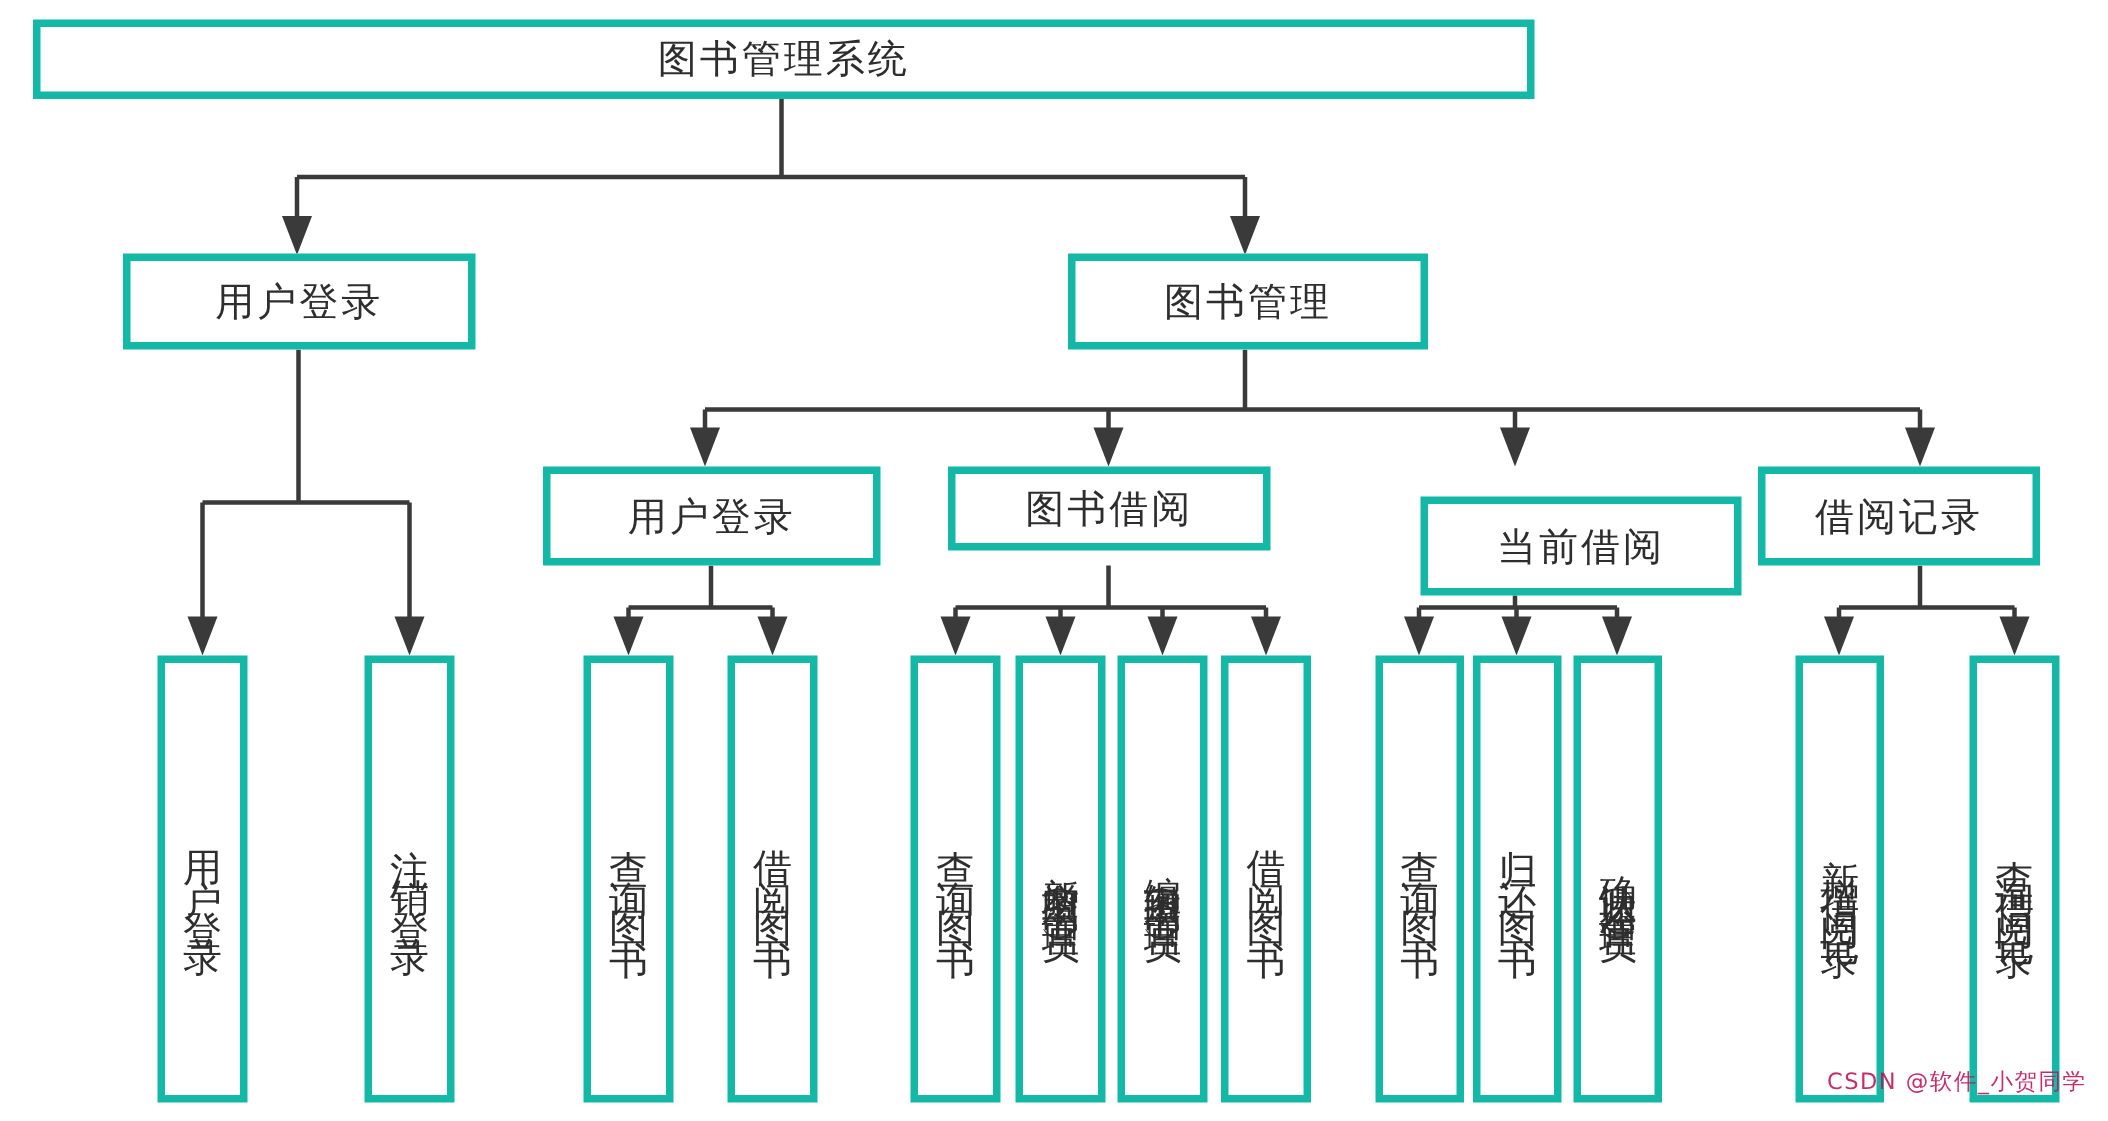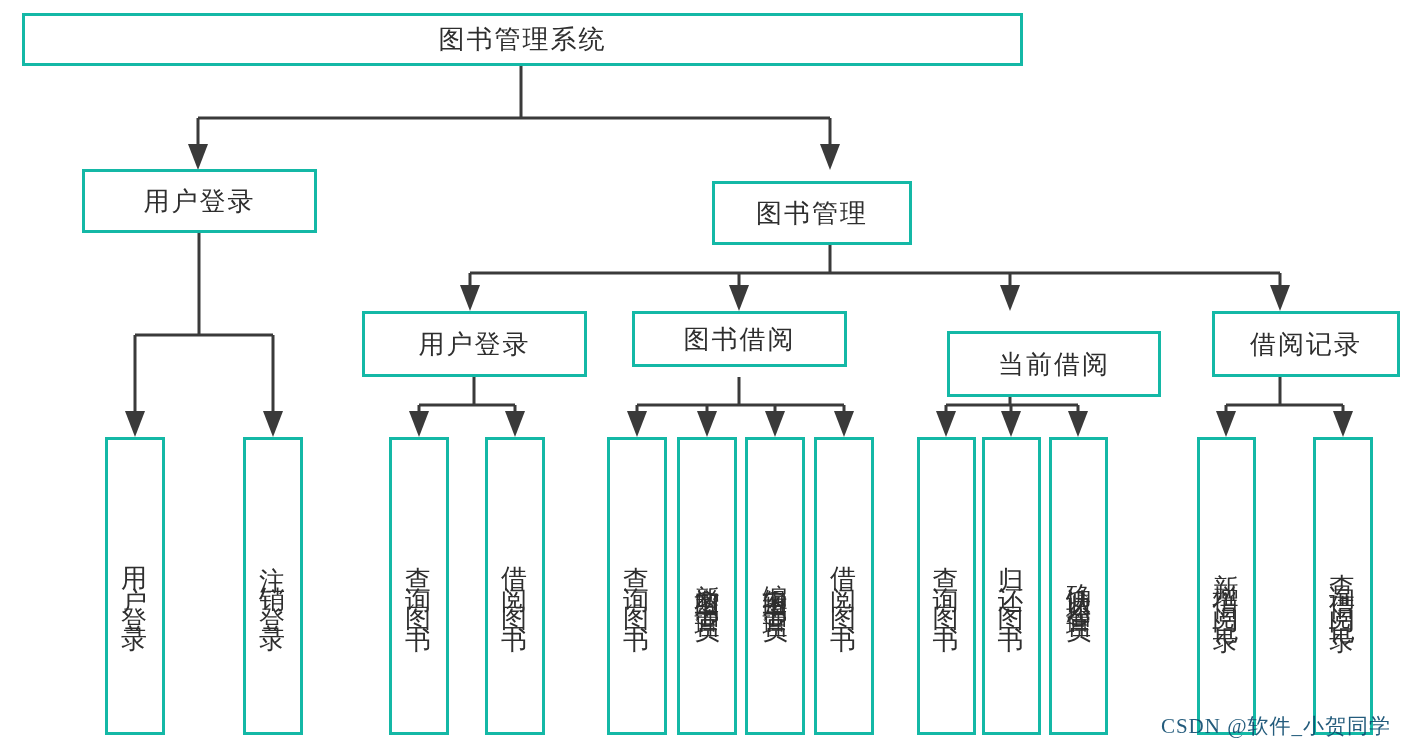--- a/index.html
+++ b/index.html
@@ -2,34 +2,34 @@
 <html><head>
 <meta charset="utf-8">
 <style>
   html,body{margin:0;padding:0;background:#ffffff;}
   #canvas{
     position:relative;width:1405px;height:747px;background:#ffffff;overflow:hidden;
     font-family:"DejaVu Sans","Liberation Sans",sans-serif;color:#2e2e2e;
   }
   #wires{position:absolute;left:0;top:0;width:1405px;height:747px;z-index:1;}
   .box{
-    position:absolute;box-sizing:border-box;border:3px solid #14b8a6;background:#ffffff;
+    position:absolute;box-sizing:border-box;border:5px solid #14b8a6;background:#ffffff;
     display:flex;align-items:center;justify-content:center;z-index:2;
     font-size:26px;letter-spacing:2px;white-space:nowrap;
   }
   .vbox{
     writing-mode:vertical-rl;text-orientation:mixed;
     font-size:26px;
   }
   .vt4{letter-spacing:20px;}
   .vt6{letter-spacing:11px;}
   .vt9{letter-spacing:5px;font-size:25px;}
   #watermark{
     position:absolute;right:14px;top:712px;z-index:5;
-    font-size:21px;letter-spacing:1px;color:#0c4a6e;opacity:.9;white-space:nowrap;font-family:Liberation Serif, serif;
+    font-size:15px;letter-spacing:1px;color:#be185d;opacity:.9;white-space:nowrap;
   }
   .wire{stroke:#3a3a3a;stroke-width:3;fill:none;}
   .arrow{fill:#3a3a3a;stroke:none;}
 </style>
 </head>
 <body>
 
 <div id="canvas">
 
   <svg id="wires" viewBox="0 0 1405 747" xmlns="http://www.w3.org/2000/svg">
@@ -58,26 +58,26 @@
     <path class="arrow" d="M936 411 L956 411 L946 437 Z"></path>
     <path class="arrow" d="M1001 411 L1021 411 L1011 437 Z"></path>
     <path class="arrow" d="M1068 411 L1088 411 L1078 437 Z"></path>
     <path class="arrow" d="M1216 411 L1236 411 L1226 437 Z"></path>
     <path class="arrow" d="M1333 411 L1353 411 L1343 437 Z"></path>
   </svg>
 
   <div class="box" style="left:22px;top:13px;width:1001px;height:53px;">图书管理系统</div>
 
   <div class="box" style="left:82px;top:169px;width:235px;height:64px;">用户登录</div>
-  <div class="box" style="left:712px;top:181px;width:200px;height:64px;">图书管理</div>
+  <div class="box" style="left:712px;top:169px;width:240px;height:64px;">图书管理</div>
 
   <div class="box" style="left:362px;top:311px;width:225px;height:66px;">用户登录</div>
   <div class="box" style="left:632px;top:311px;width:215px;height:56px;">图书借阅</div>
   <div class="box" style="left:947px;top:311px;width:214px;height:66px;margin-top:20px;">当前借阅</div>
-  <div class="box" style="left:1172px;top:311px;width:188px;height:66px;margin-left:40px;">借阅记录</div>
+  <div class="box" style="left:1172px;top:311px;width:188px;height:66px;">借阅记录</div>
 
   <div class="box vbox vt4" style="left:105px;top:437px;width:60px;height:298px;">用户登录</div>
   <div class="box vbox vt4" style="left:243px;top:437px;width:60px;height:298px;">注销登录</div>
 
   <div class="box vbox vt4" style="left:389px;top:437px;width:60px;height:298px;">查询图书</div>
   <div class="box vbox vt4" style="left:485px;top:437px;width:60px;height:298px;">借阅图书</div>
 
   <div class="box vbox vt4" style="left:607px;top:437px;width:60px;height:298px;">查询图书</div>
   <div class="box vbox vt9" style="left:677px;top:437px;width:60px;height:298px;">新增图书（管理员）</div>
   <div class="box vbox vt9" style="left:745px;top:437px;width:60px;height:298px;">编辑图书（管理员）</div>

